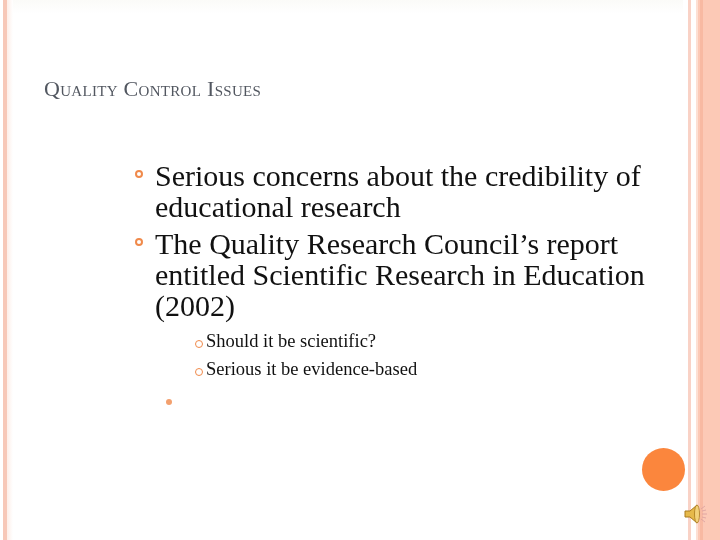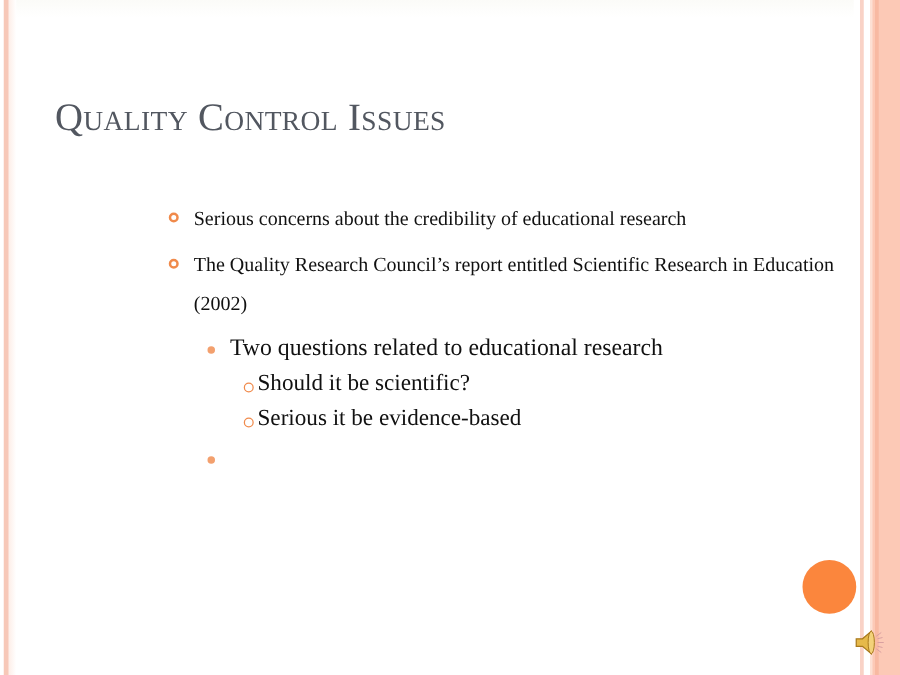--- a/index.html
+++ b/index.html
@@ -5,24 +5,24 @@
   html, body { margin:0; padding:0; }
   body { width:720px; height:540px; position:relative; overflow:hidden; background:#ffffff; font-family:"DejaVu Serif","Liberation Serif",serif; }
   .left-stripe { position:absolute; left:3px; top:0; width:4px; height:540px; background:#f7c8b8; }
   .left-glow { position:absolute; left:7px; top:0; width:6px; height:540px; background:linear-gradient(to right,#fdeee8,#ffffff); }
   .top-glow { position:absolute; left:13px; top:0; width:670px; height:14px; background:linear-gradient(to bottom,#fbfbf8,#ffffff); }
   .right-thin { position:absolute; left:688px; top:0; width:3px; height:540px; background:#f9d2c6; }
   .right-band { position:absolute; left:696px; top:0; width:24px; height:540px; background:#fcc9b6; }
   .right-dark { position:absolute; left:700px; top:0; width:3px; height:540px; background:#f8b9a2; }
   .right-light { position:absolute; left:696px; top:0; width:2px; height:540px; background:#fde0d4; }
 
-  .title { position:absolute; left:44px; top:76px; font-family:"Liberation Serif","DejaVu Serif",serif; font-variant:small-caps; font-size:31px; color:#525760; letter-spacing:0.3px; white-space:nowrap; }
+  .title { position:absolute; left:44px; top:76px; font-family:"Liberation Serif","DejaVu Serif",serif; font-variant:small-caps; font-size:22px; color:#525760; letter-spacing:0.3px; white-space:nowrap; }
 
   .content { position:absolute; left:134px; top:160px; width:540px; font-family:"Liberation Serif","DejaVu Serif",serif; color:#111; }
-  .l1 { position:relative; padding-left:21px; font-size:16px; line-height:31px; margin-bottom:6px; }
+  .l1 { position:relative; padding-left:21px; font-size:30px; line-height:31px; margin-bottom:6px; }
   .l1 .bul { position:absolute; left:1px; top:10px; width:8px; height:8px; border:2px solid #f08a4b; border-radius:50%; box-sizing:border-box; }
   .l2 { position:relative; padding-left:50px; font-size:19px; line-height:28px; }
   .l2 .bul { position:absolute; left:32px; top:12px; width:6px; height:6px; background:#f3a06e; border-radius:50%; }
   .l3 { position:relative; padding-left:72px; font-size:18.5px; line-height:28px; }
   .l3 .bul { position:absolute; left:61px; top:13px; width:8px; height:8px; border:1.5px solid #f08a4b; border-radius:50%; box-sizing:border-box; }
   .italic { }
 
   .orange-circle { position:absolute; left:642px; top:448px; width:43px; height:43px; border-radius:50%; background:#fb863d; }
   .speaker { position:absolute; left:682px; top:500px; width:28px; height:28px; }
 </style>
@@ -41,24 +41,20 @@
 
 <div class="content">
   <div class="l1">
     <span class="bul"></span>
     <span>Serious concerns about the credibility of educational research</span>
   </div>
   <div class="l1">
     <span class="bul"></span>
     <span>The Quality Research Council’s report entitled </span><span class="italic">Scientific Research in Education</span><span> (2002)</span>
   </div>
-  <div class="l2">
-    <span class="bul"></span>
-    <span>Two questions related to educational research</span>
-  </div>
   <div class="l3">
     <span class="bul"></span>
     <span>Should it be scientific?</span>
   </div>
   <div class="l3">
     <span class="bul"></span>
     <span>Serious it be evidence-based</span>
   </div>
   <div class="l2" style="margin-top:4px;">
     <span class="bul"></span>

